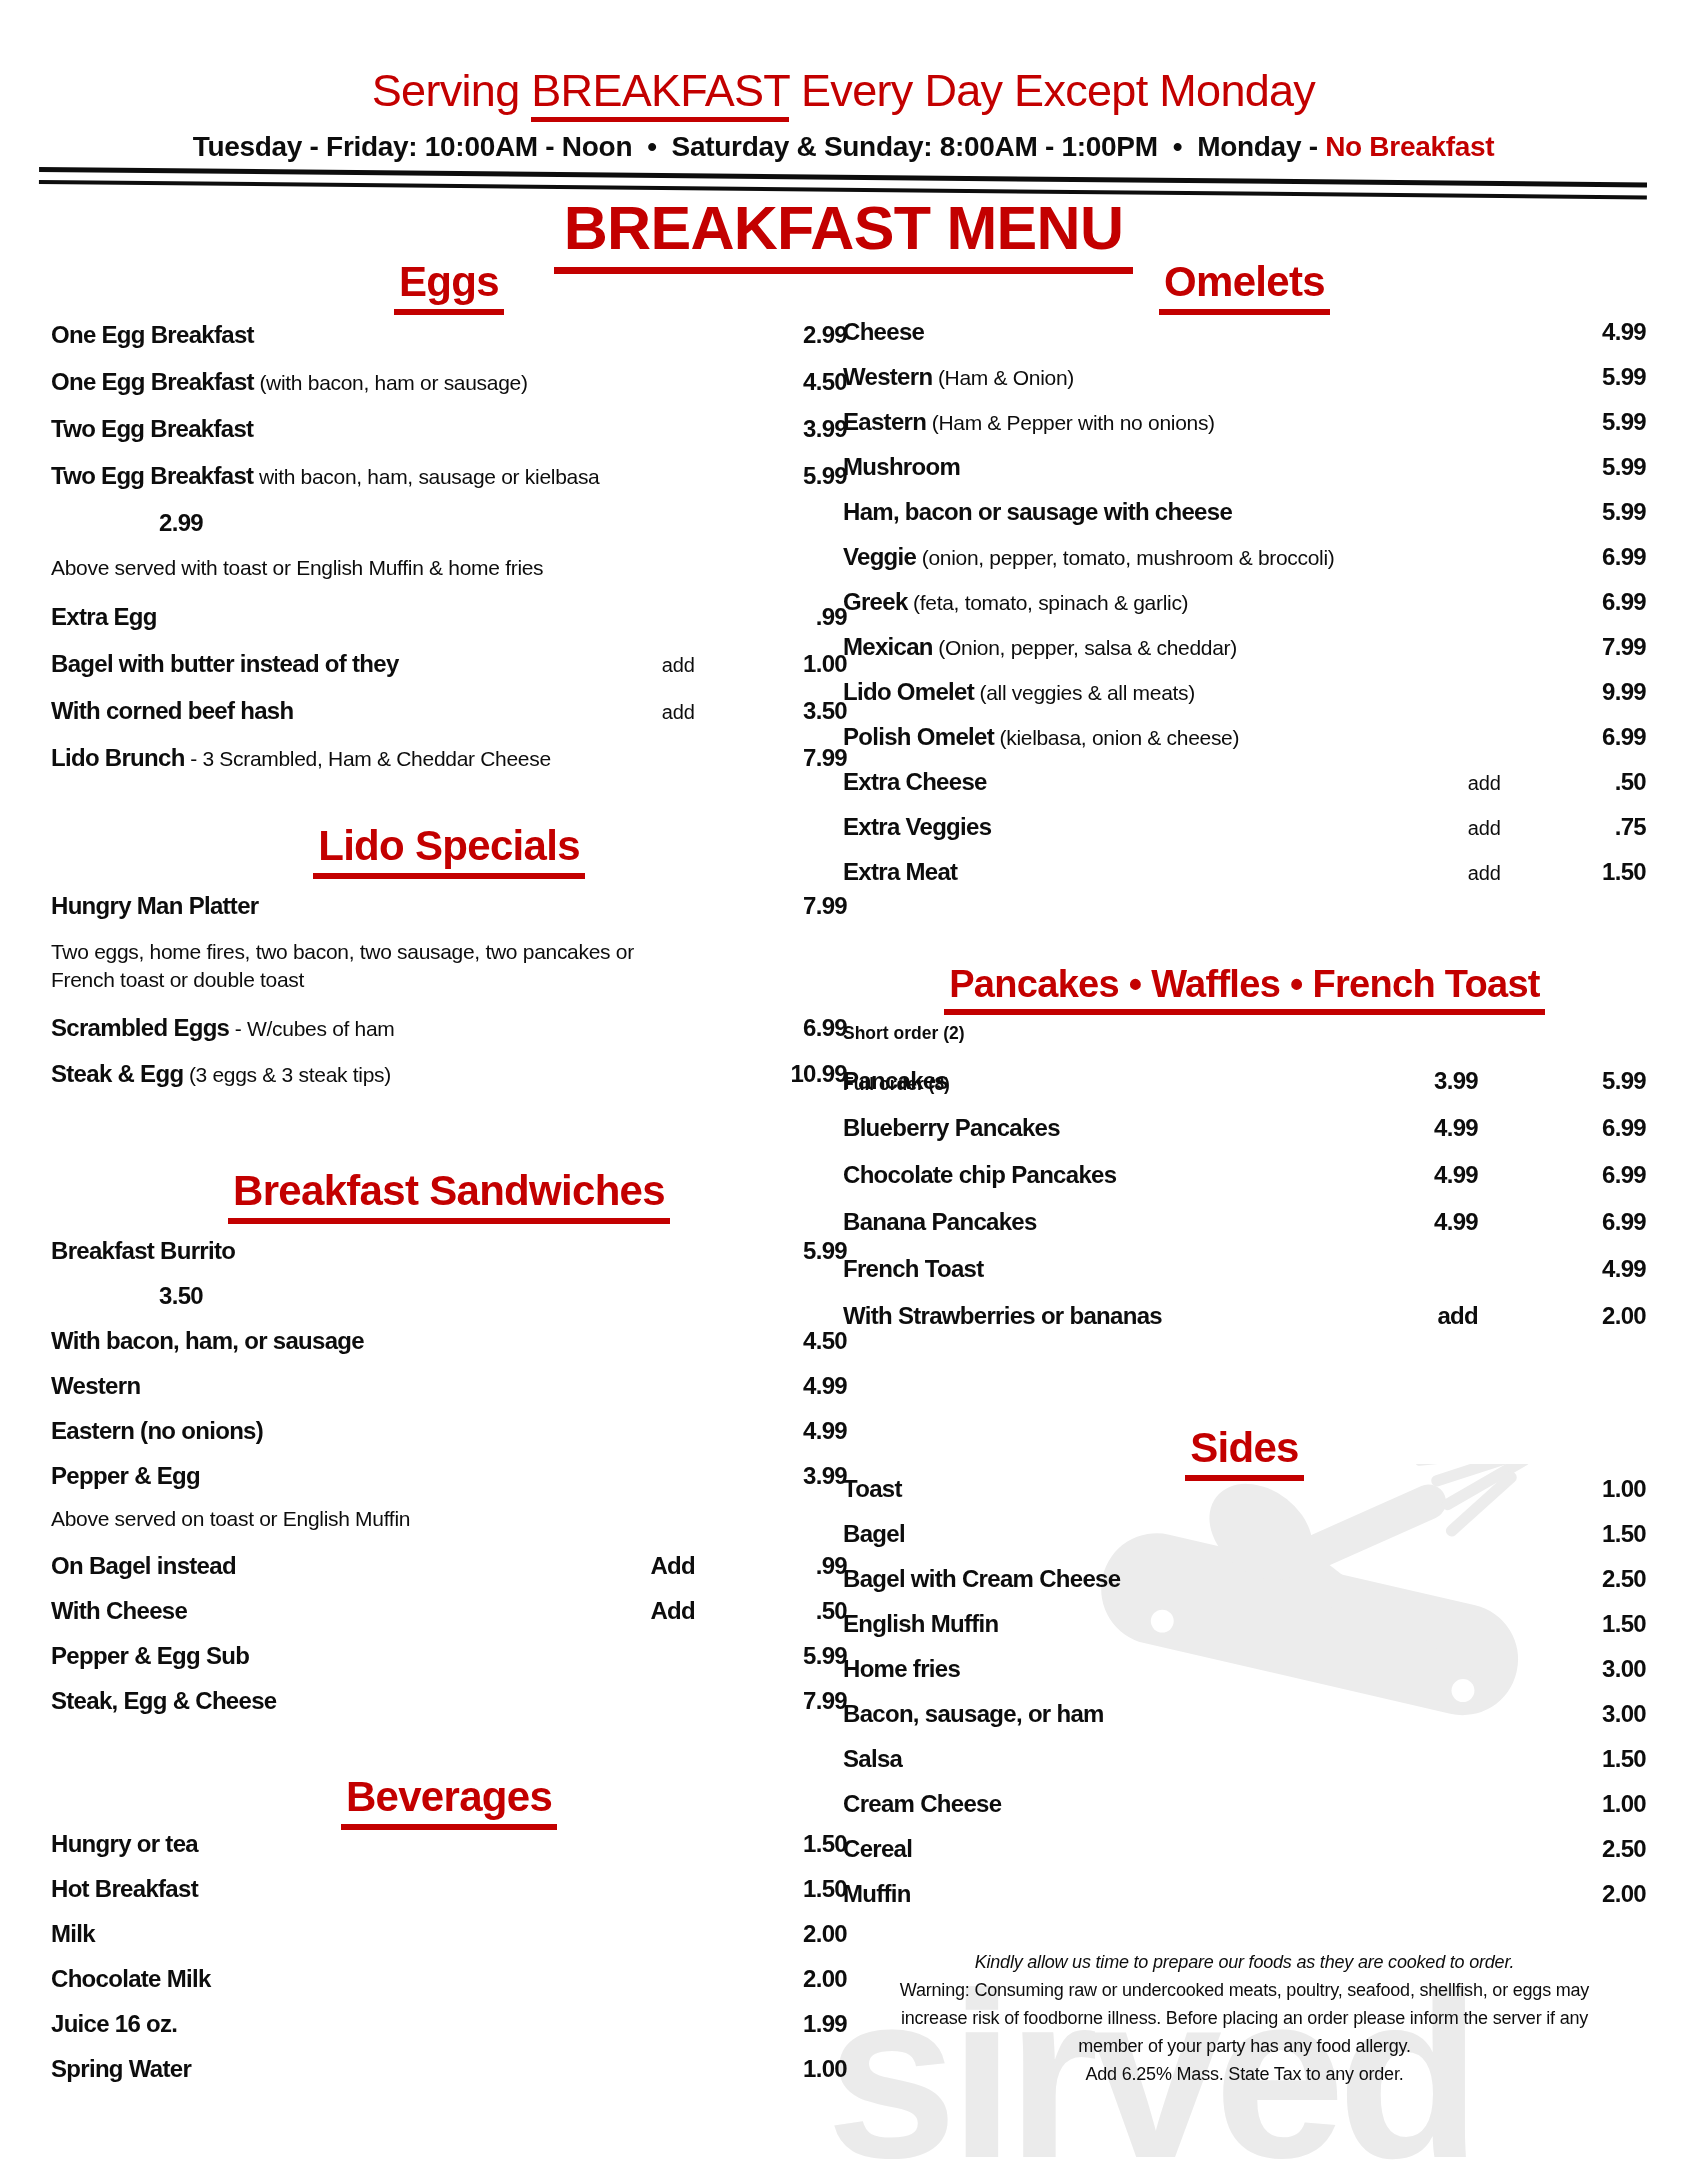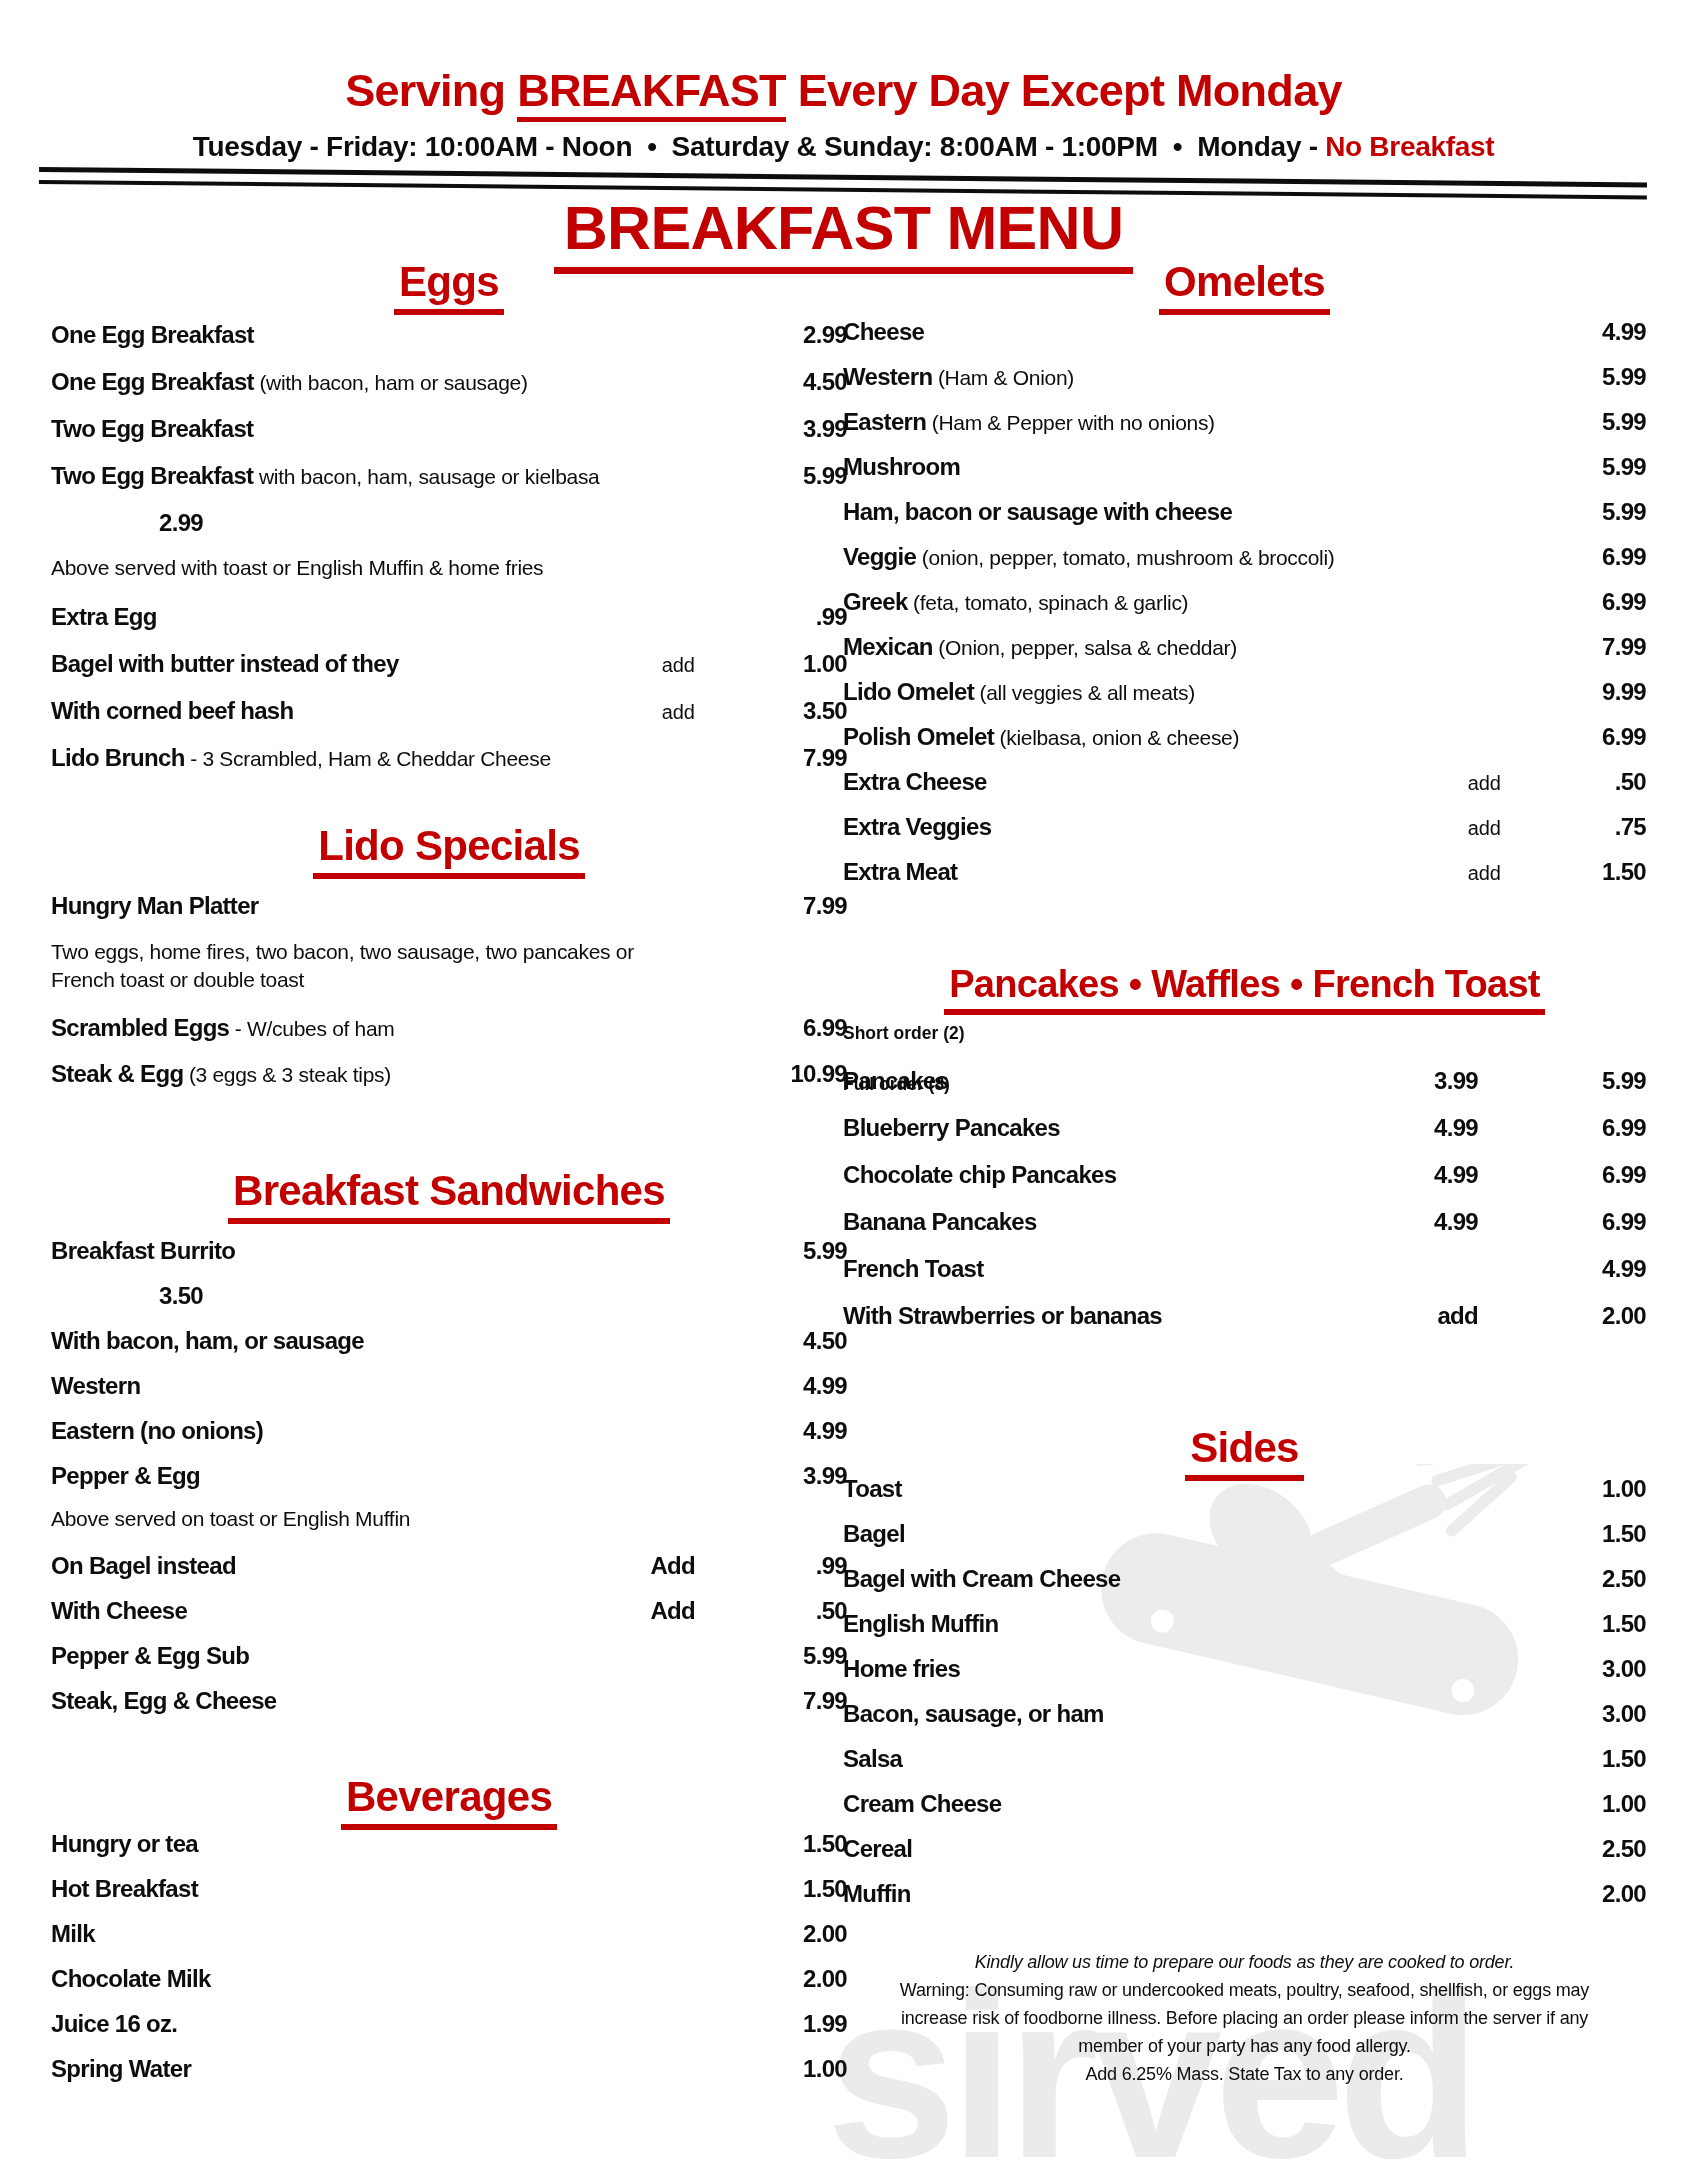--- a/index.html
+++ b/index.html
@@ -6,21 +6,21 @@
   body{
     width:1687px;height:2183px;position:relative;overflow:hidden;
     background:#ffffff;color:#0d0d0d;
     font-family:"Liberation Sans","DejaVu Sans",sans-serif;
   }
   .page{position:absolute;inset:0;}
   :root{--red:#c30000;}
 
   
   .tagline{position:absolute;top:65px;left:0;width:100%;text-align:center;
-    font-size:45px;font-weight:700;color:var(--red);letter-spacing:-0.7px;white-space:nowrap;}
+    font-size:45px;font-weight:400;color:var(--red);letter-spacing:-0.7px;white-space:nowrap;}
   .tagline .uword{border-bottom:5.4px solid var(--red);padding-bottom:1.3px;}
   .hours{position:absolute;top:131px;left:0;width:100%;text-align:center;
     font-size:28px;font-weight:700;color:#0d0d0d;letter-spacing:-0.3px;white-space:nowrap;}
   .hours .red{color:var(--red);}
   .rules{position:absolute;left:39px;top:167px;width:1608px;
     transform:rotate(0.55deg);transform-origin:left center;}
   .rules .r1{height:4.7px;background:#0d0d0d;}
   .rules .r2{height:4px;background:#0d0d0d;margin-top:8.8px;}
   .title{position:absolute;top:193px;left:0;width:100%;text-align:center;}
   .title span{display:inline-block;font-size:61px;font-weight:700;color:var(--red);

